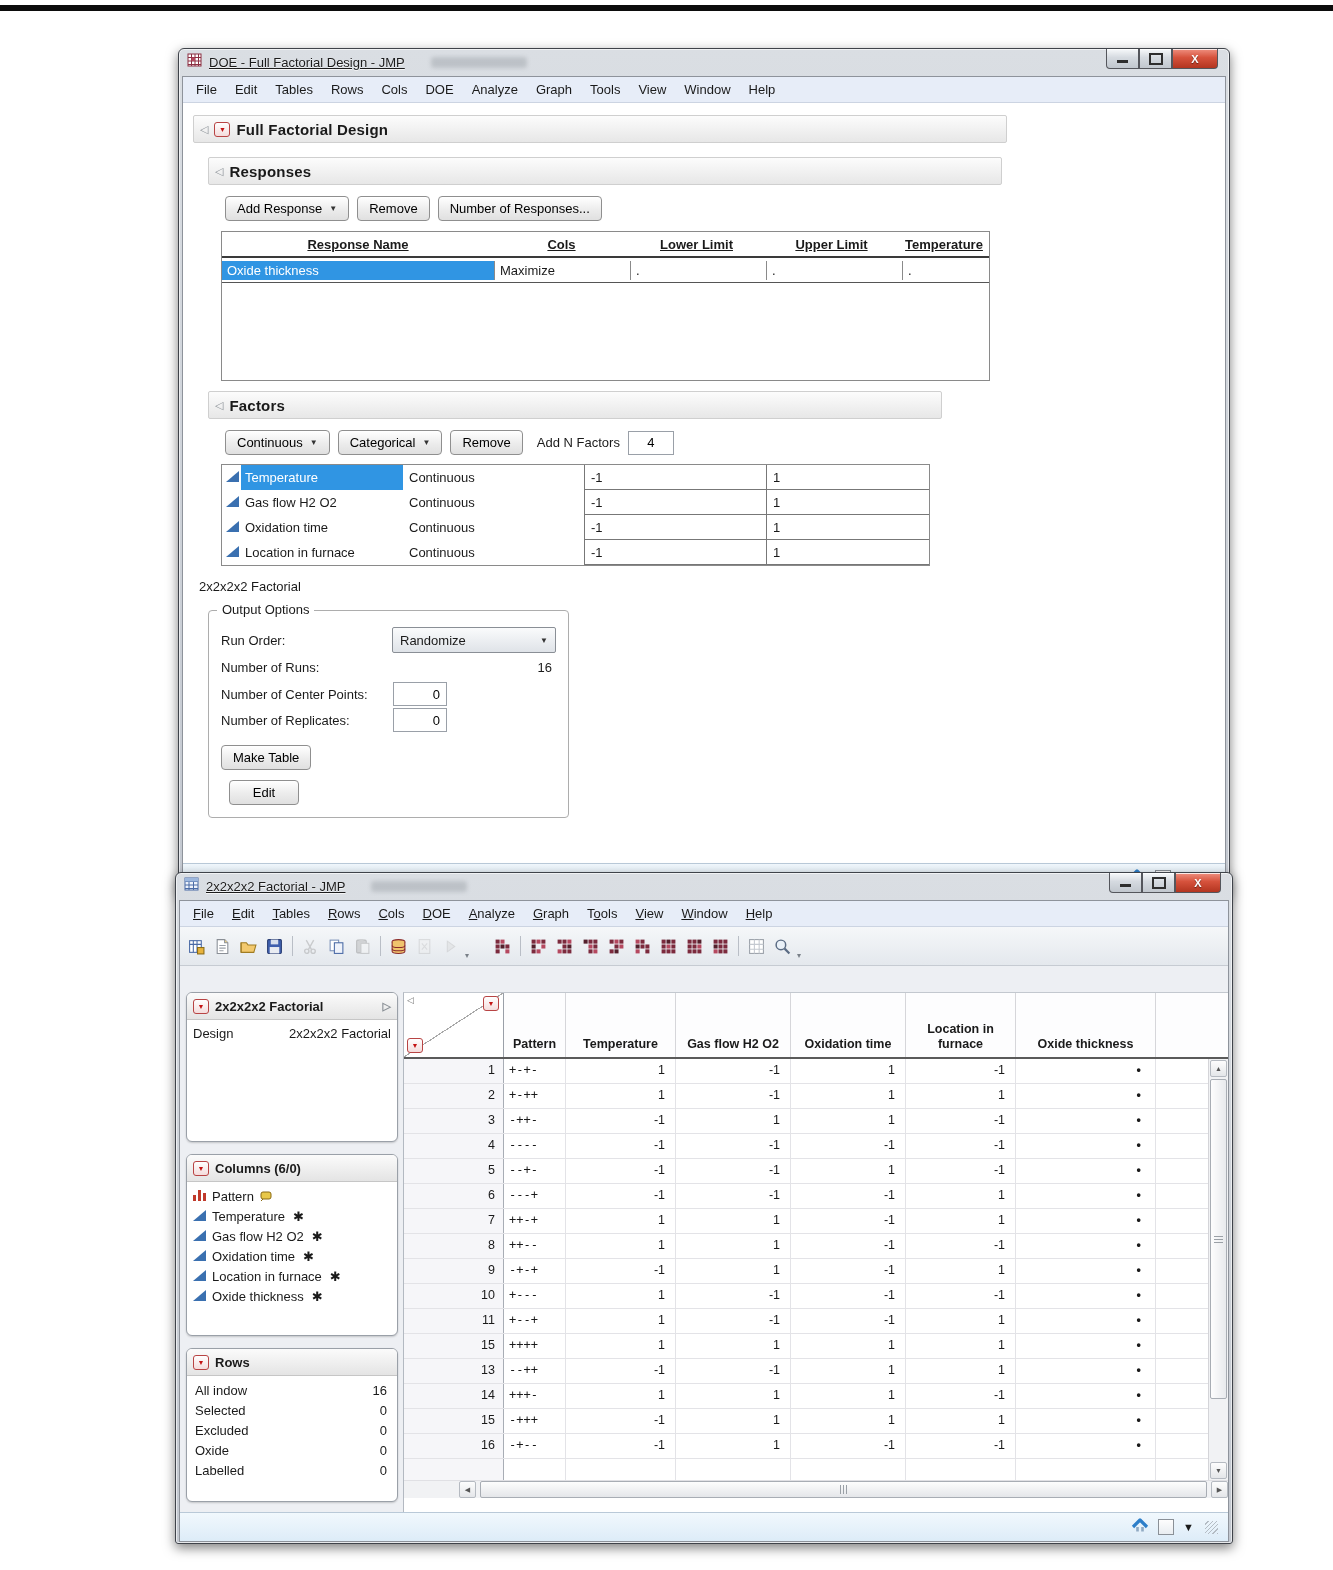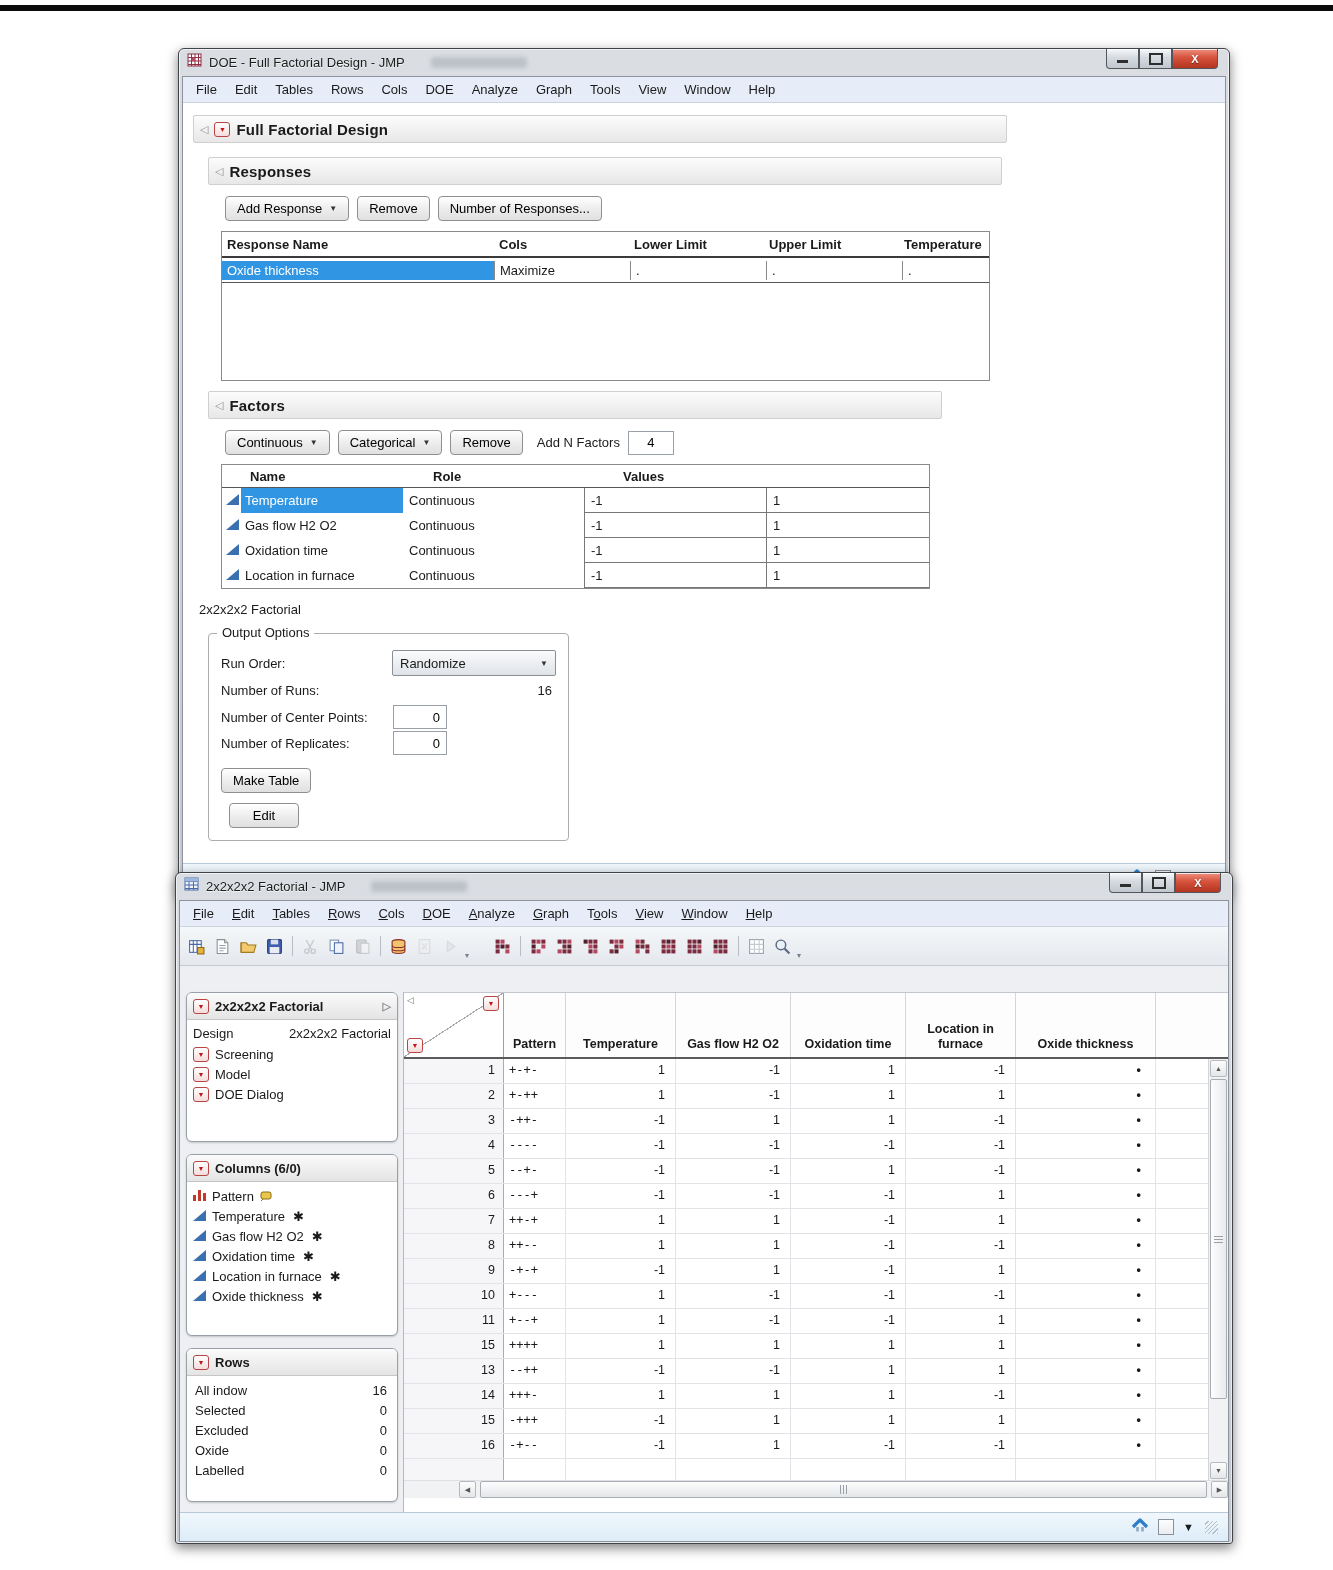--- a/index.html
+++ b/index.html
@@ -8,21 +8,21 @@
   .top-rule{position:absolute;left:0;top:5px;width:1333px;height:6px;background:#0c0c0c;}
 
   
   .window{position:absolute;background:linear-gradient(#dadee3,#c3c8d0);
           border:1px solid #3f434a;border-radius:6px 6px 3px 3px;
           box-shadow:0 4px 12px rgba(0,0,0,.5), inset 0 0 0 1px rgba(255,255,255,.6);
           padding:0 3px 3px;}
   .win1{left:178px;top:48px;width:1044px;height:842px;}
   .win2{left:175px;top:872px;width:1050px;height:667px;}
   .titlebar{height:27px;display:flex;align-items:center;padding:0 5px;position:relative;}
-  .titlebar .title{font-size:13px;color:#1c1c1c;margin-left:6px;text-shadow:0 1px 0 rgba(255,255,255,.7);}
+  .titlebar .title{font-size:13px;color:#1c1c1c;margin-left:6px;text-shadow:0 1px 0 rgba(255,255,255,.7);text-decoration:underline;}
   .redacted{display:inline-block;width:96px;height:11px;margin-left:26px;border-radius:3px;
             background:#9aa0a6;opacity:.45;filter:blur(2px);}
   .winbtns{position:absolute;right:8px;top:0;display:flex;}
   .winbtn{width:31px;height:19px;border:1px solid #54565c;border-top:none;
           display:flex;align-items:center;justify-content:center;
           background:linear-gradient(#f7f9fb,#d5dae0 45%,#c1c7ce);box-shadow:inset 0 1px 0 rgba(255,255,255,.8);}
   .winbtn.min{border-radius:0 0 0 4px;}
   .winbtn.close{width:44px;border-radius:0 0 4px 0;
           background:linear-gradient(#ef9080,#d6523c 45%,#b33520);color:#fff;
           font-weight:bold;font-size:11px;text-shadow:0 1px 1px rgba(0,0,0,.5);}
@@ -53,21 +53,21 @@
   
   .c1{flex:1 1 auto;background:#fff;padding:12px 14px 0 8px;font-size:13px;overflow:hidden;}
   .band-main{width:800px;margin-left:2px;}
   .band-sub{width:780px;margin-left:17px;margin-top:14px;}
   .band-factors{width:720px;margin-left:17px;margin-top:10px;}
   .btn-row{margin:11px 0 0 34px;display:flex;gap:8px;align-items:center;}
 
   .rtable{width:767px;height:148px;margin:10px 0 0 30px;border:1px solid #8a8a8a;font-size:13px;}
   .rt-row{display:flex;align-items:stretch;}
   .rt-head{height:24px;font-weight:bold;border-bottom:2px solid #3a3a3a;align-items:center;}
-  .rt-head .rt-cell{border:none;}
+  .rt-head .rt-cell{text-align:center;border:none;text-decoration:underline;}
   .rt-body{height:24px;border-bottom:1px solid #555;align-items:center;}
   .rt-cell{padding:2px 5px;border-right:1px solid #8a8a8a;overflow:hidden;white-space:nowrap;}
   .rt-c1{width:262px;}.rt-c2{width:125px;}.rt-c3{width:125px;}.rt-c4{width:125px;}.rt-c5{flex:1;border-right:none;}
   .sel-blue{background:#3095e3;color:#fff;}
   .optional{padding:5px 7px;color:#9aa0a8;font-style:italic;}
 
   .ftable{width:707px;margin:9px 0 0 30px;border:1px solid #8a8a8a;font-size:13px;}
   .ft-head{display:flex;height:22px;font-weight:bold;border-bottom:1px solid #555;align-items:center;}
   .ft-h1{width:177px;padding-left:28px;}.ft-h2{width:175px;padding-left:6px;}.ft-h3{flex:1;padding-left:15px;}
   .frow{display:flex;height:25px;align-items:stretch;}
@@ -265,25 +265,20 @@
             <span class="dd">▼</span>
           </button>
         <button class="jmp-btn">
             <span>Remove</span>
           </button>
         <span class="form-label" style="margin-left:6px;">Add N Factors</span>
         <input class="num-input center" value="4" style="">
       </div>
 
       <div class="ftable">
-        <div class="ft-head">
-          <div class="ft-h1">Name</div>
-          <div class="ft-h2">Role</div>
-          <div class="ft-h3">Values</div>
-        </div>
         <div id="factor-rows">
             <div class="frow">
               <div class="fname">
                 <span><svg width="13" height="11" viewBox="0 0 13 11">
                     <polygon points="0,11 13,11 13,0" fill="#3a70b0"></polygon>
                   </svg></span>
                 <span class="fname-text sel-blue">Temperature</span>
               </div>
               <div class="frole">Continuous</div>
               <div class="fv">-1</div>
@@ -604,34 +599,20 @@
           <div class="panel-head">
             <span class="red-drop">▼</span>
             <span>2x2x2x2 Factorial</span>
             <span class="tri-gray" style="margin-left:auto;">▷</span>
           </div>
           <div class="panel-body">
             <div class="design-row">
               <span>Design</span>
               <span class="dv">2x2x2x2 Factorial</span>
             </div>
-            <div id="panel1-items">
-                <div class="p-item">
-                  <span class="red-drop">▼</span>
-                  <span>Screening</span>
-                </div>
-                <div class="p-item">
-                  <span class="red-drop">▼</span>
-                  <span>Model</span>
-                </div>
-                <div class="p-item">
-                  <span class="red-drop">▼</span>
-                  <span>DOE Dialog</span>
-                </div>
-              </div>
           </div>
         </div>
 
         <div class="panel panel2">
           <div class="panel-head">
             <span class="red-drop">▼</span>
             <span>Columns (6/0)</span>
           </div>
           <div class="panel-body" id="panel2-items">
               <div class="p-item">

